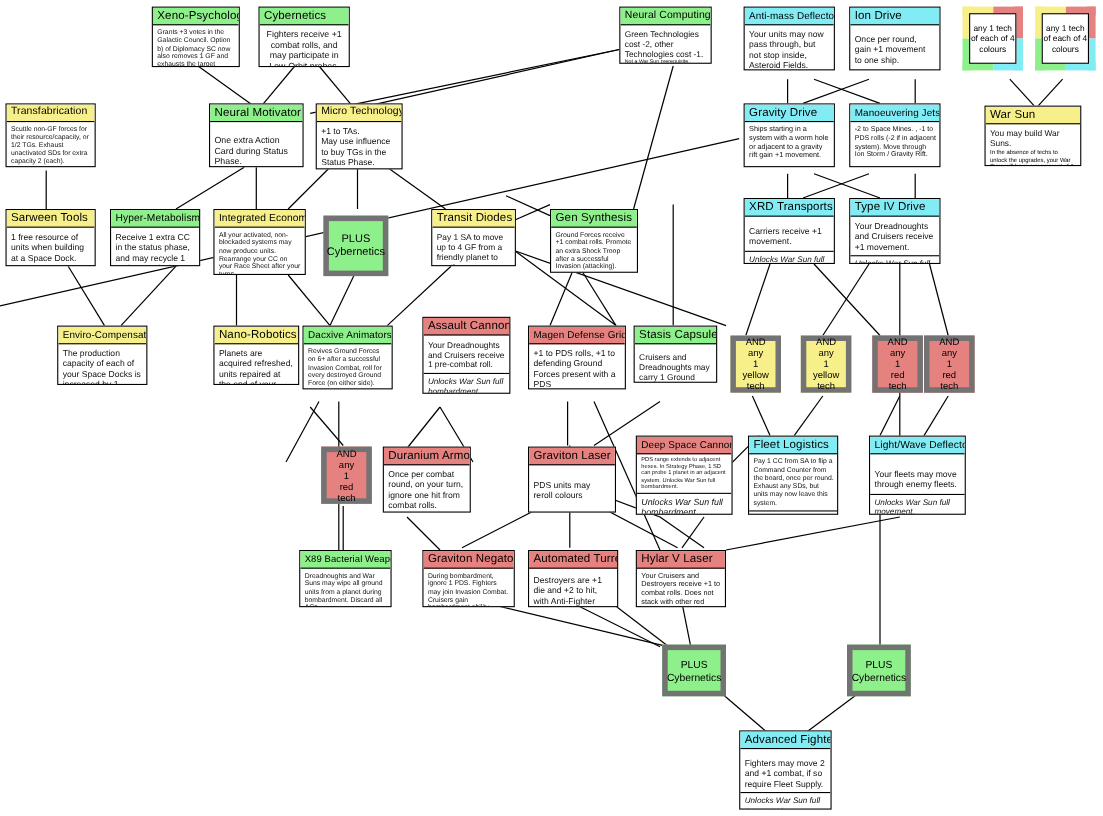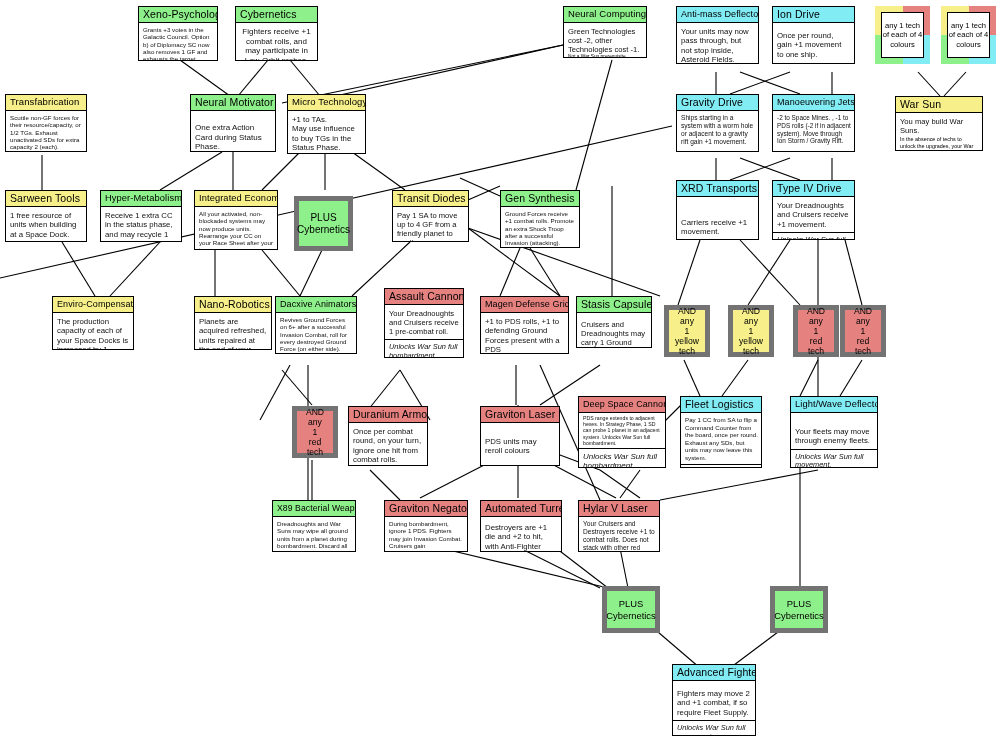--- a/index.html
+++ b/index.html
@@ -330,21 +330,21 @@
     <div class="body" style="font-size:7.6px;line-height:9px;">Pay 1 SA to move up to 4 GF from a friendly planet to another, as an action.</div>
   </div>
 
   <div class="card" style="left:500px;top:190px;width:80px;height:58px;">
     <div class="hdr green">Gen Synthesis</div>
     <div class="body tiny">Ground Forces receive +1 combat rolls.  Promote an extra Shock Troop after a successful Invasion (attacking).</div>
   </div>
 
   <div class="card" style="left:676px;top:180px;width:83px;height:60px;">
     <div class="hdr cyan">XRD Transports</div>
-    <div class="body" style="font-size:7.8px;line-height:9.4px;padding-top:21px;">Carriers receive +1 movement.</div>
+    <div class="body" style="font-size:7.8px;line-height:9.4px;padding-top:9px;">Carriers receive +1 movement.</div>
     <div class="unlock" style="font-size:7.4px;line-height:8.6px;">Unlocks War Sun full movement.</div>
   </div>
 
   <div class="card" style="left:772px;top:180px;width:83px;height:60px;">
     <div class="hdr cyan">Type IV Drive</div>
     <div class="body" style="font-size:7.8px;line-height:9.4px;padding-top:4px;">Your Dreadnoughts and Cruisers receive +1 movement.</div>
     <div class="unlock" style="font-size:7.4px;line-height:8.6px;">Unlocks War Sun full movement.</div>
   </div>
 
   <div class="card" style="left:52px;top:296px;width:82px;height:54px;">

